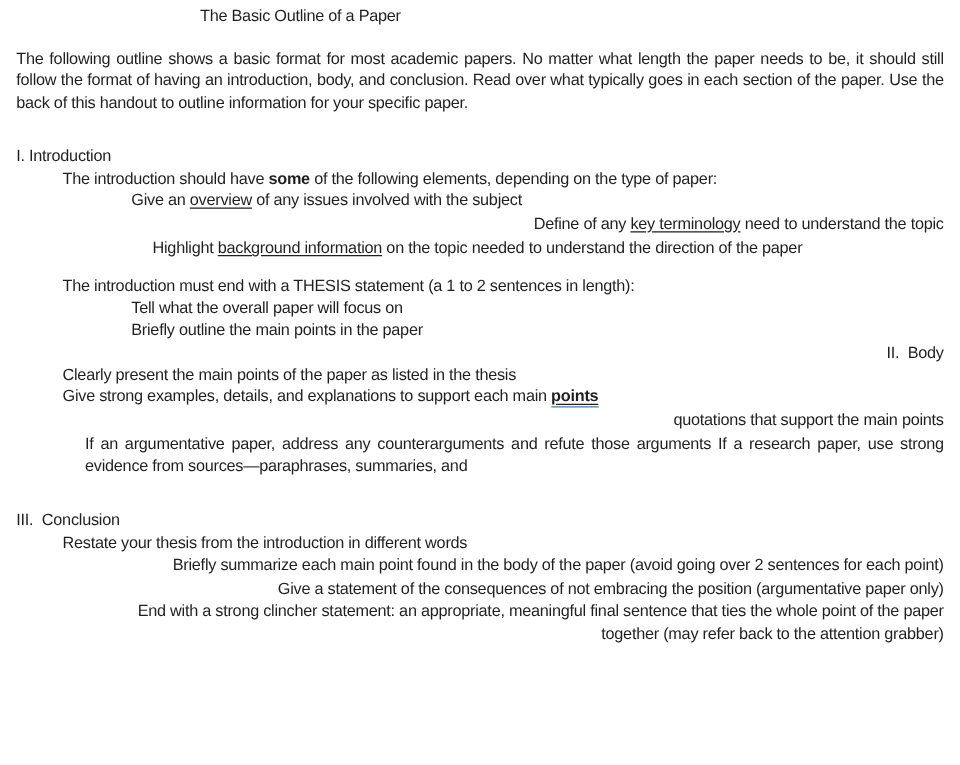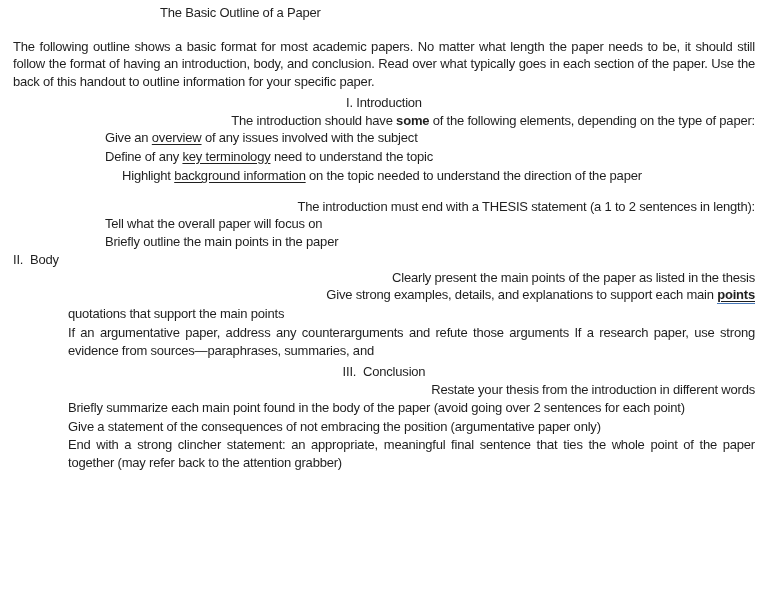--- a/index.html
+++ b/index.html
@@ -11,28 +11,28 @@
     font-family: "Liberation Sans", sans-serif;
     font-size: 13px;
     line-height: 17.5px;
     letter-spacing: -0.2px;
     color: #1f1f1f;
   }
   p, div { margin: 0; }
   .j { text-align: justify; }
   .title { margin: 0 0 16px 147px; }
   .heading { white-space: pre-wrap; }
-  .ind1  { margin-left: 37px; text-align: right;  }   
+  .ind1  { margin-left: 37px;  }   
   .ind2a { margin-left: 92px;  }   
   .ind2b { margin-left: 109px; }   
   .indb  { margin-left: 55px;  }   
-  .mt1  { margin-top: 1px; }
+  .mt1  { margin-top: 1px; text-align: right; }
   .mt2  { margin-top: 2px; }
   .mt13 { margin-top: 13px; }
-  .mt14 { margin-top: 4px; text-align: center; }
+  .mt14 { margin-top: 26px; }
   .u  { text-decoration: underline; text-underline-offset: 2px; }
   .u2 { text-decoration: underline; text-underline-offset: 2px;
         border-bottom: 1px solid #4677b8; padding-bottom: 0.5px; font-weight: bold; }
   b { font-weight: bold; }
 </style>
 </head>
 <body>
 
 <div class="doc">
 

